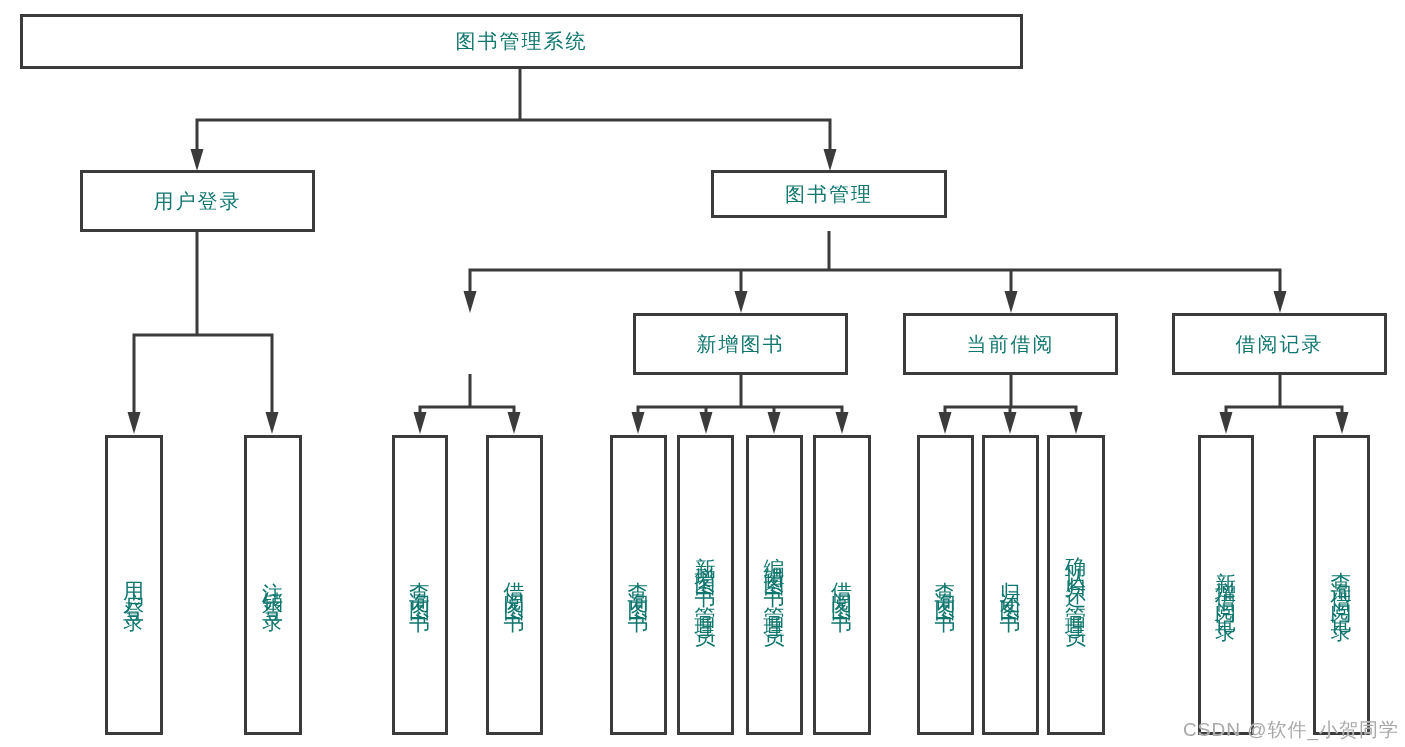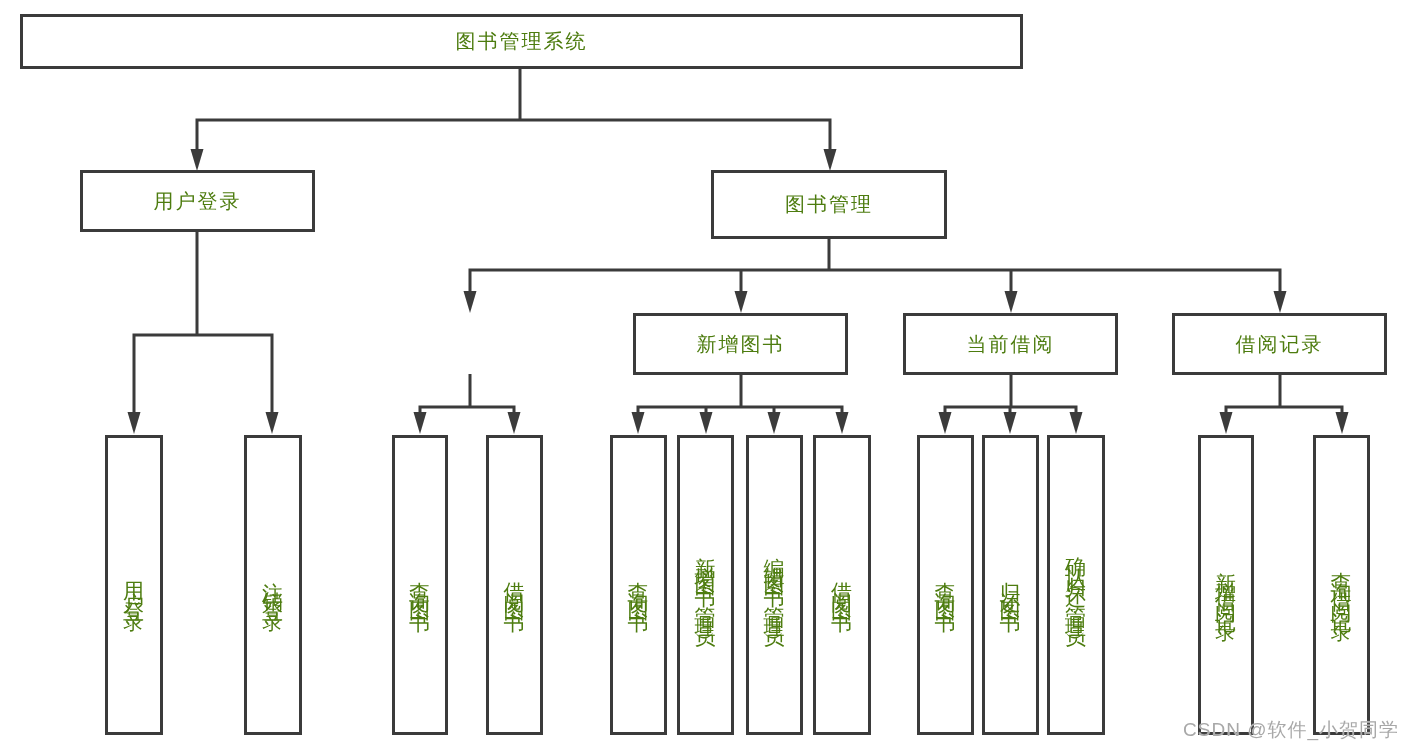--- a/index.html
+++ b/index.html
@@ -14,21 +14,21 @@
   #wires {
     position: absolute;
     left: 0; top: 0;
     width: 1405px; height: 747px;
   }
   .node {
     position: absolute;
     box-sizing: border-box;
     border: 3px solid #3b3b3b;
     background: #ffffff;
-    color: #4d7c0f;
+    color: #0f766e;
     display: flex;
     align-items: center;
     justify-content: center;
   }
   .hbox {
     font-size: 20px;
     letter-spacing: 2px;
     white-space: nowrap;
   }
   .vbox {
@@ -87,21 +87,21 @@
       <polygon points="1003.5,412 1016.5,412 1010,434"></polygon>
       <polygon points="1069.5,412 1082.5,412 1076,434"></polygon>
       <polygon points="1219.5,412 1232.5,412 1226,434"></polygon>
       <polygon points="1335.5,412 1348.5,412 1342,434"></polygon>
     </g>
   </svg>
 
   <div class="node hbox" style="left:20px; top:14px; width:1003px; height:55px;">图书管理系统</div>
 
   <div class="node hbox" style="left:80px; top:170px; width:235px; height:62px;">用户登录</div>
-  <div class="node hbox" style="left:711px; top:170px; width:236px; height:69px;">图书管理</div>
+  <div class="node hbox" style="left:711px; top:170px; width:236px; height:48px;">图书管理</div>
 
   <div class="node hbox" style="left:633px; top:313px; width:215px; height:62px;">新增图书</div>
   <div class="node hbox" style="left:903px; top:313px; width:215px; height:62px;">当前借阅</div>
   <div class="node hbox" style="left:1172px; top:313px; width:215px; height:62px;">借阅记录</div>
 
   <div class="node vbox" style="left:105px; width:58px;">用户登录</div>
   <div class="node vbox" style="left:244px; width:58px;">注销登录</div>
 
   <div class="node vbox" style="left:392px; width:56px;">查询图书</div>
   <div class="node vbox" style="left:486px; width:57px;">借阅图书</div>

